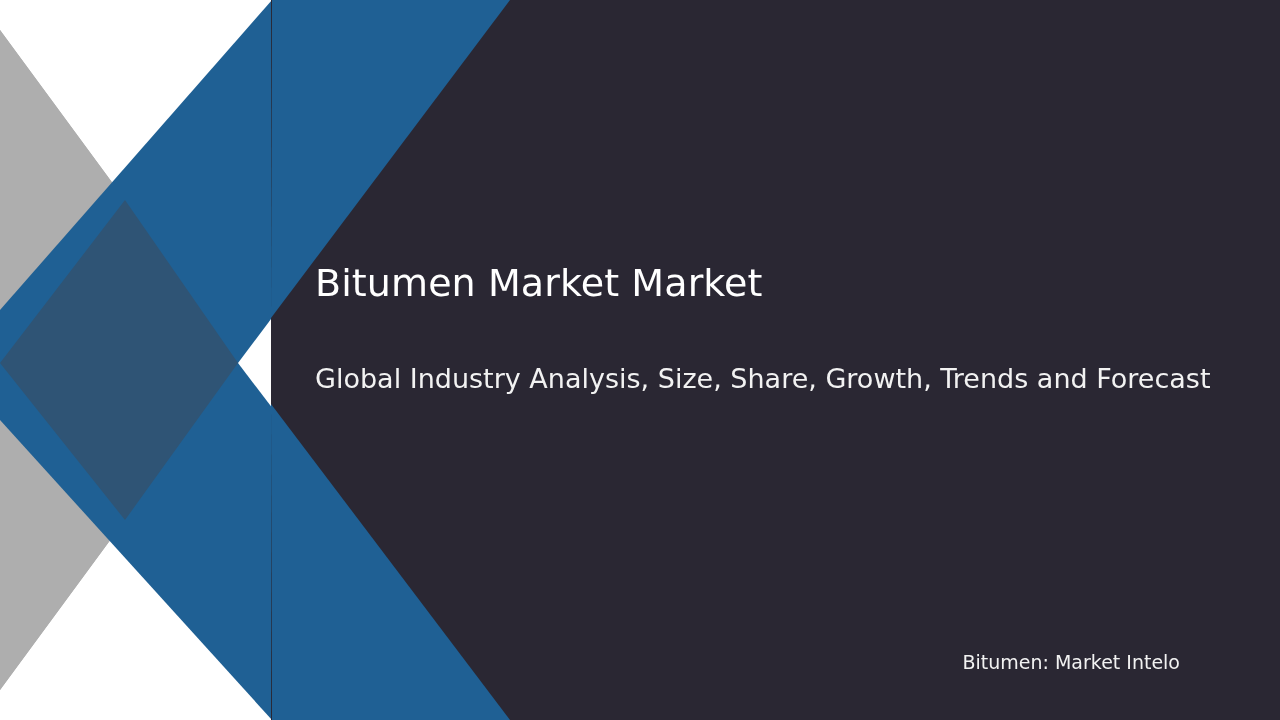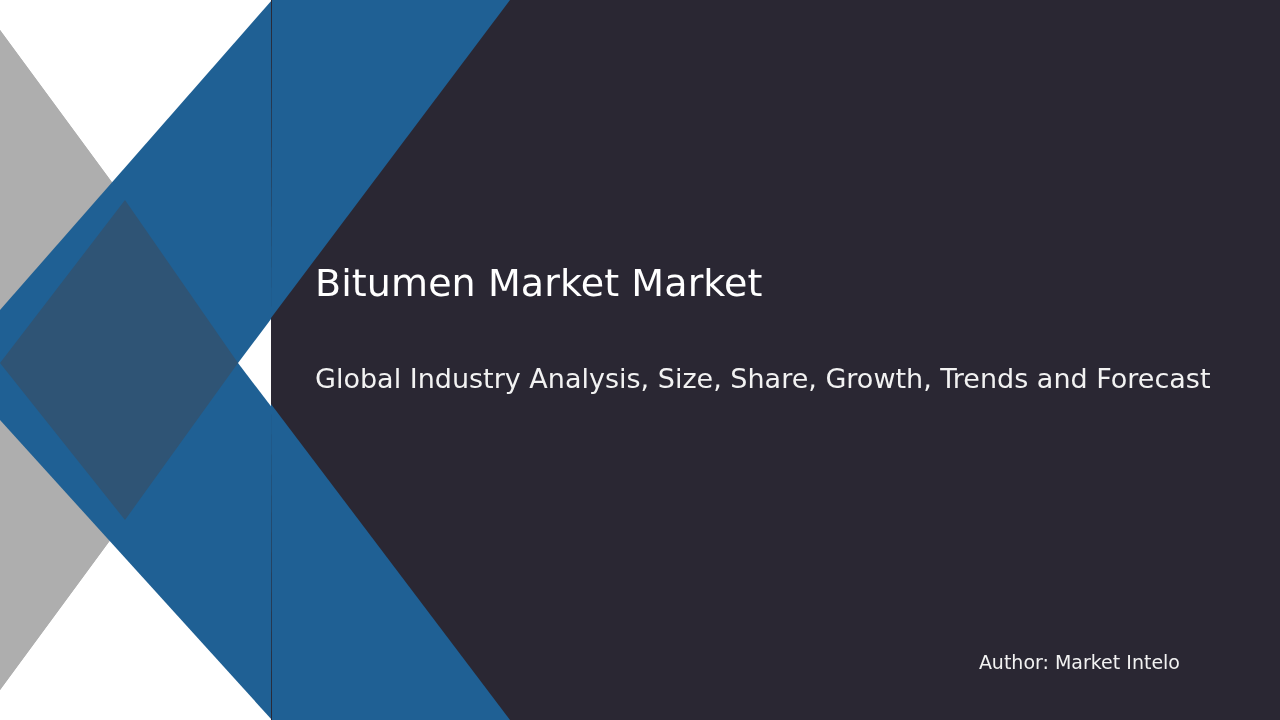--- a/index.html
+++ b/index.html
@@ -89,16 +89,16 @@
 
     <polygon points="272,0 510,0 271,318" fill="#1F6094"></polygon>
     <polygon points="271,404 510,720 272,720" fill="#1F6094"></polygon>
   </svg>
 
   <div id="content-panel">
     <h1 class="slide-title">Bitumen Market Market</h1>
 
     <p class="slide-subtitle">Global Industry Analysis, Size, Share, Growth, Trends and Forecast</p>
 
-    <p class="slide-author">Author: Market Intelo</p>
+    <p class="slide-author">Bitumen: Market Intelo</p>
   </div>
 
 </div>
 
 </body></html>

